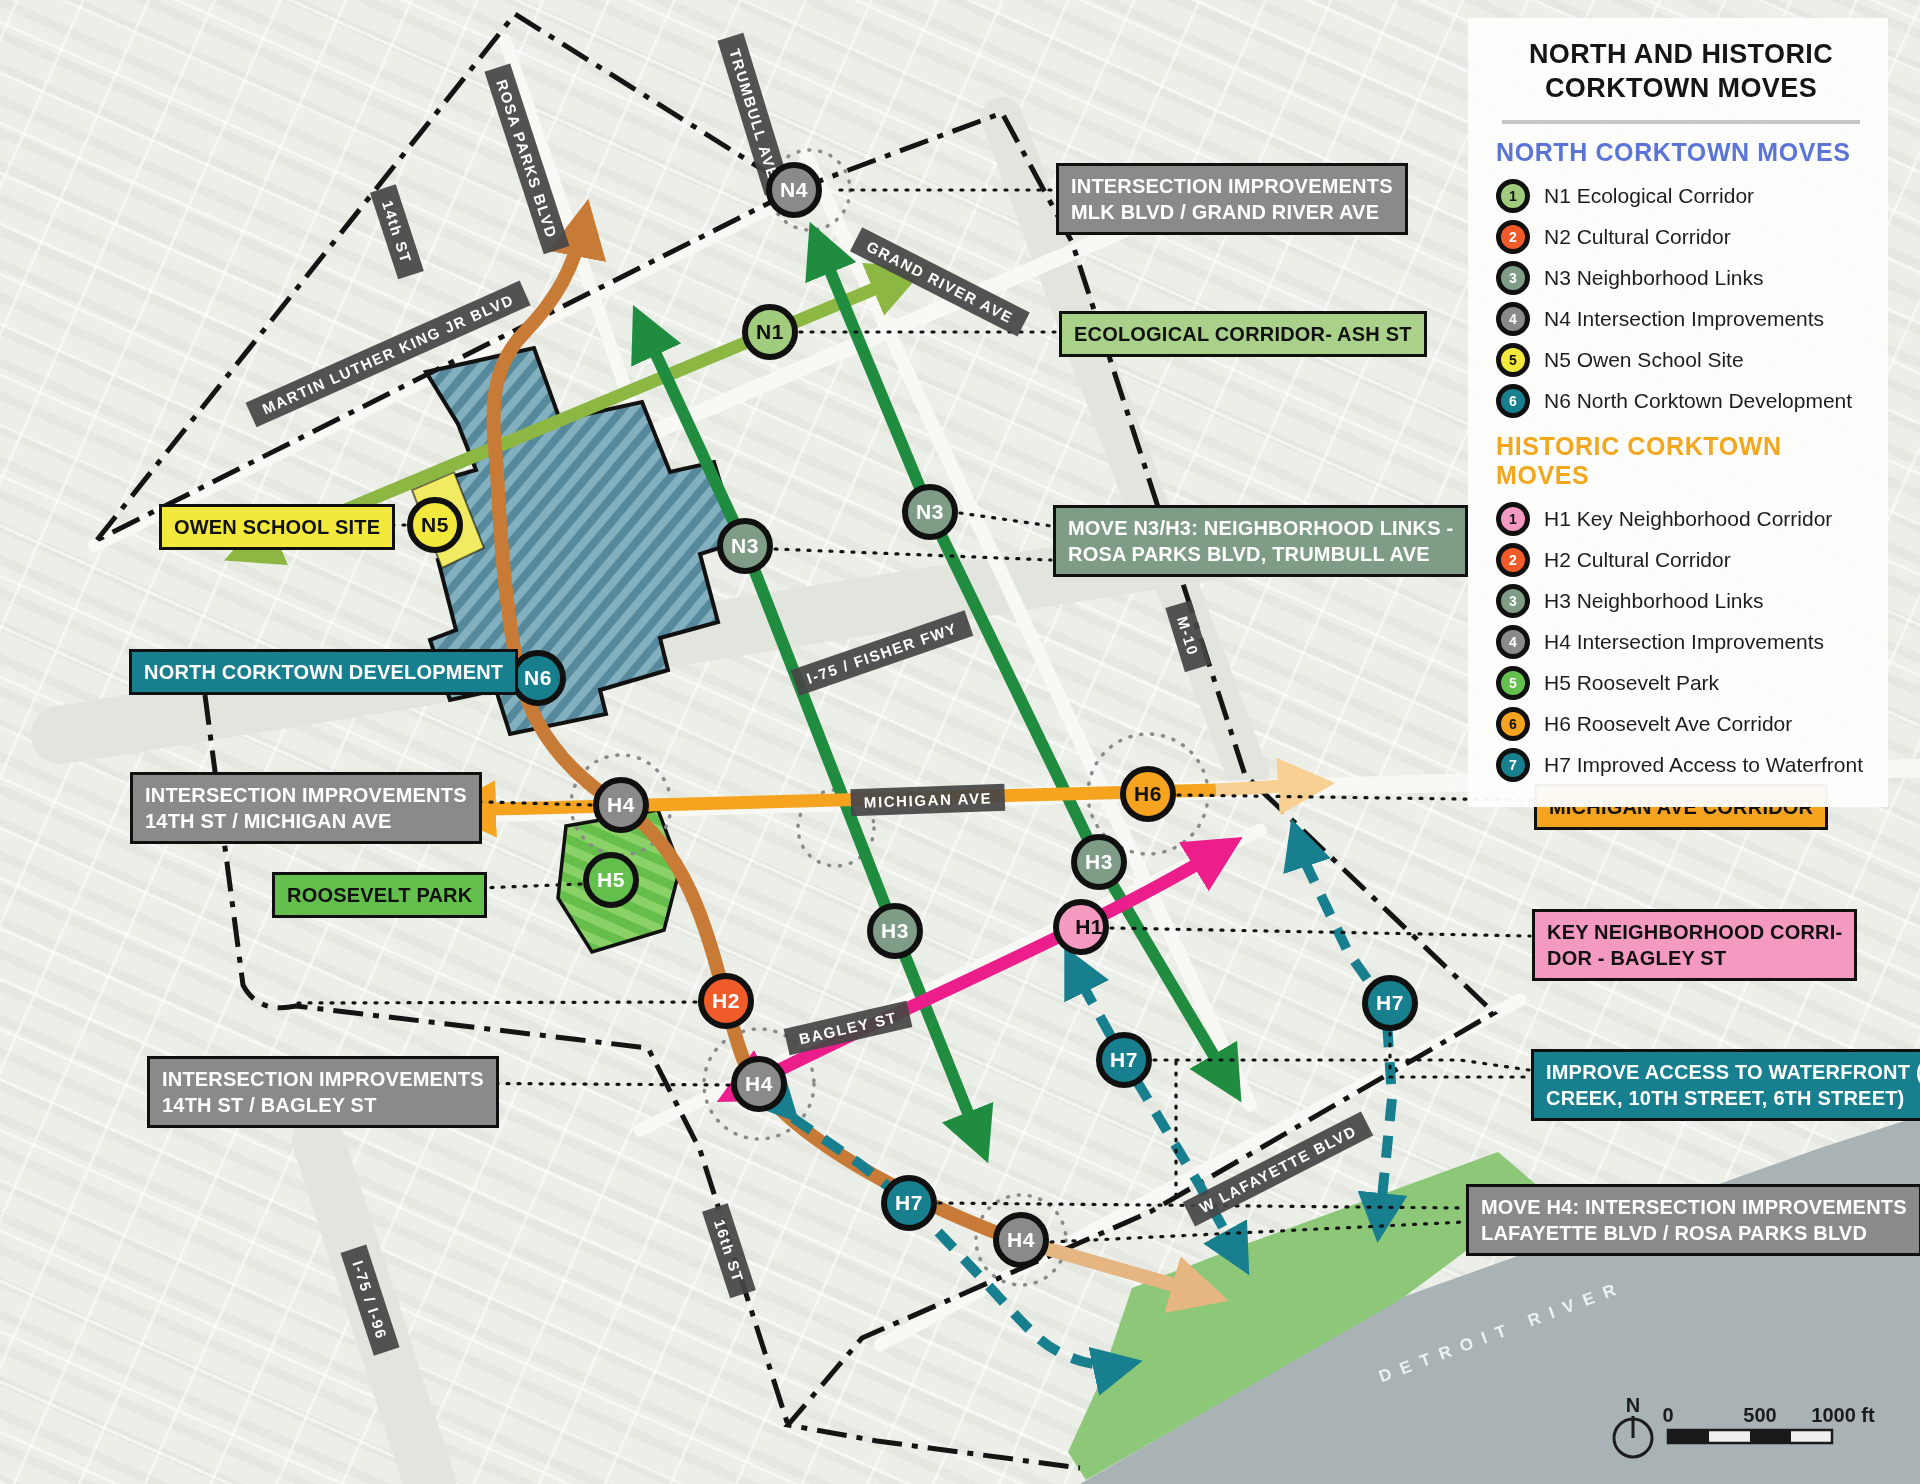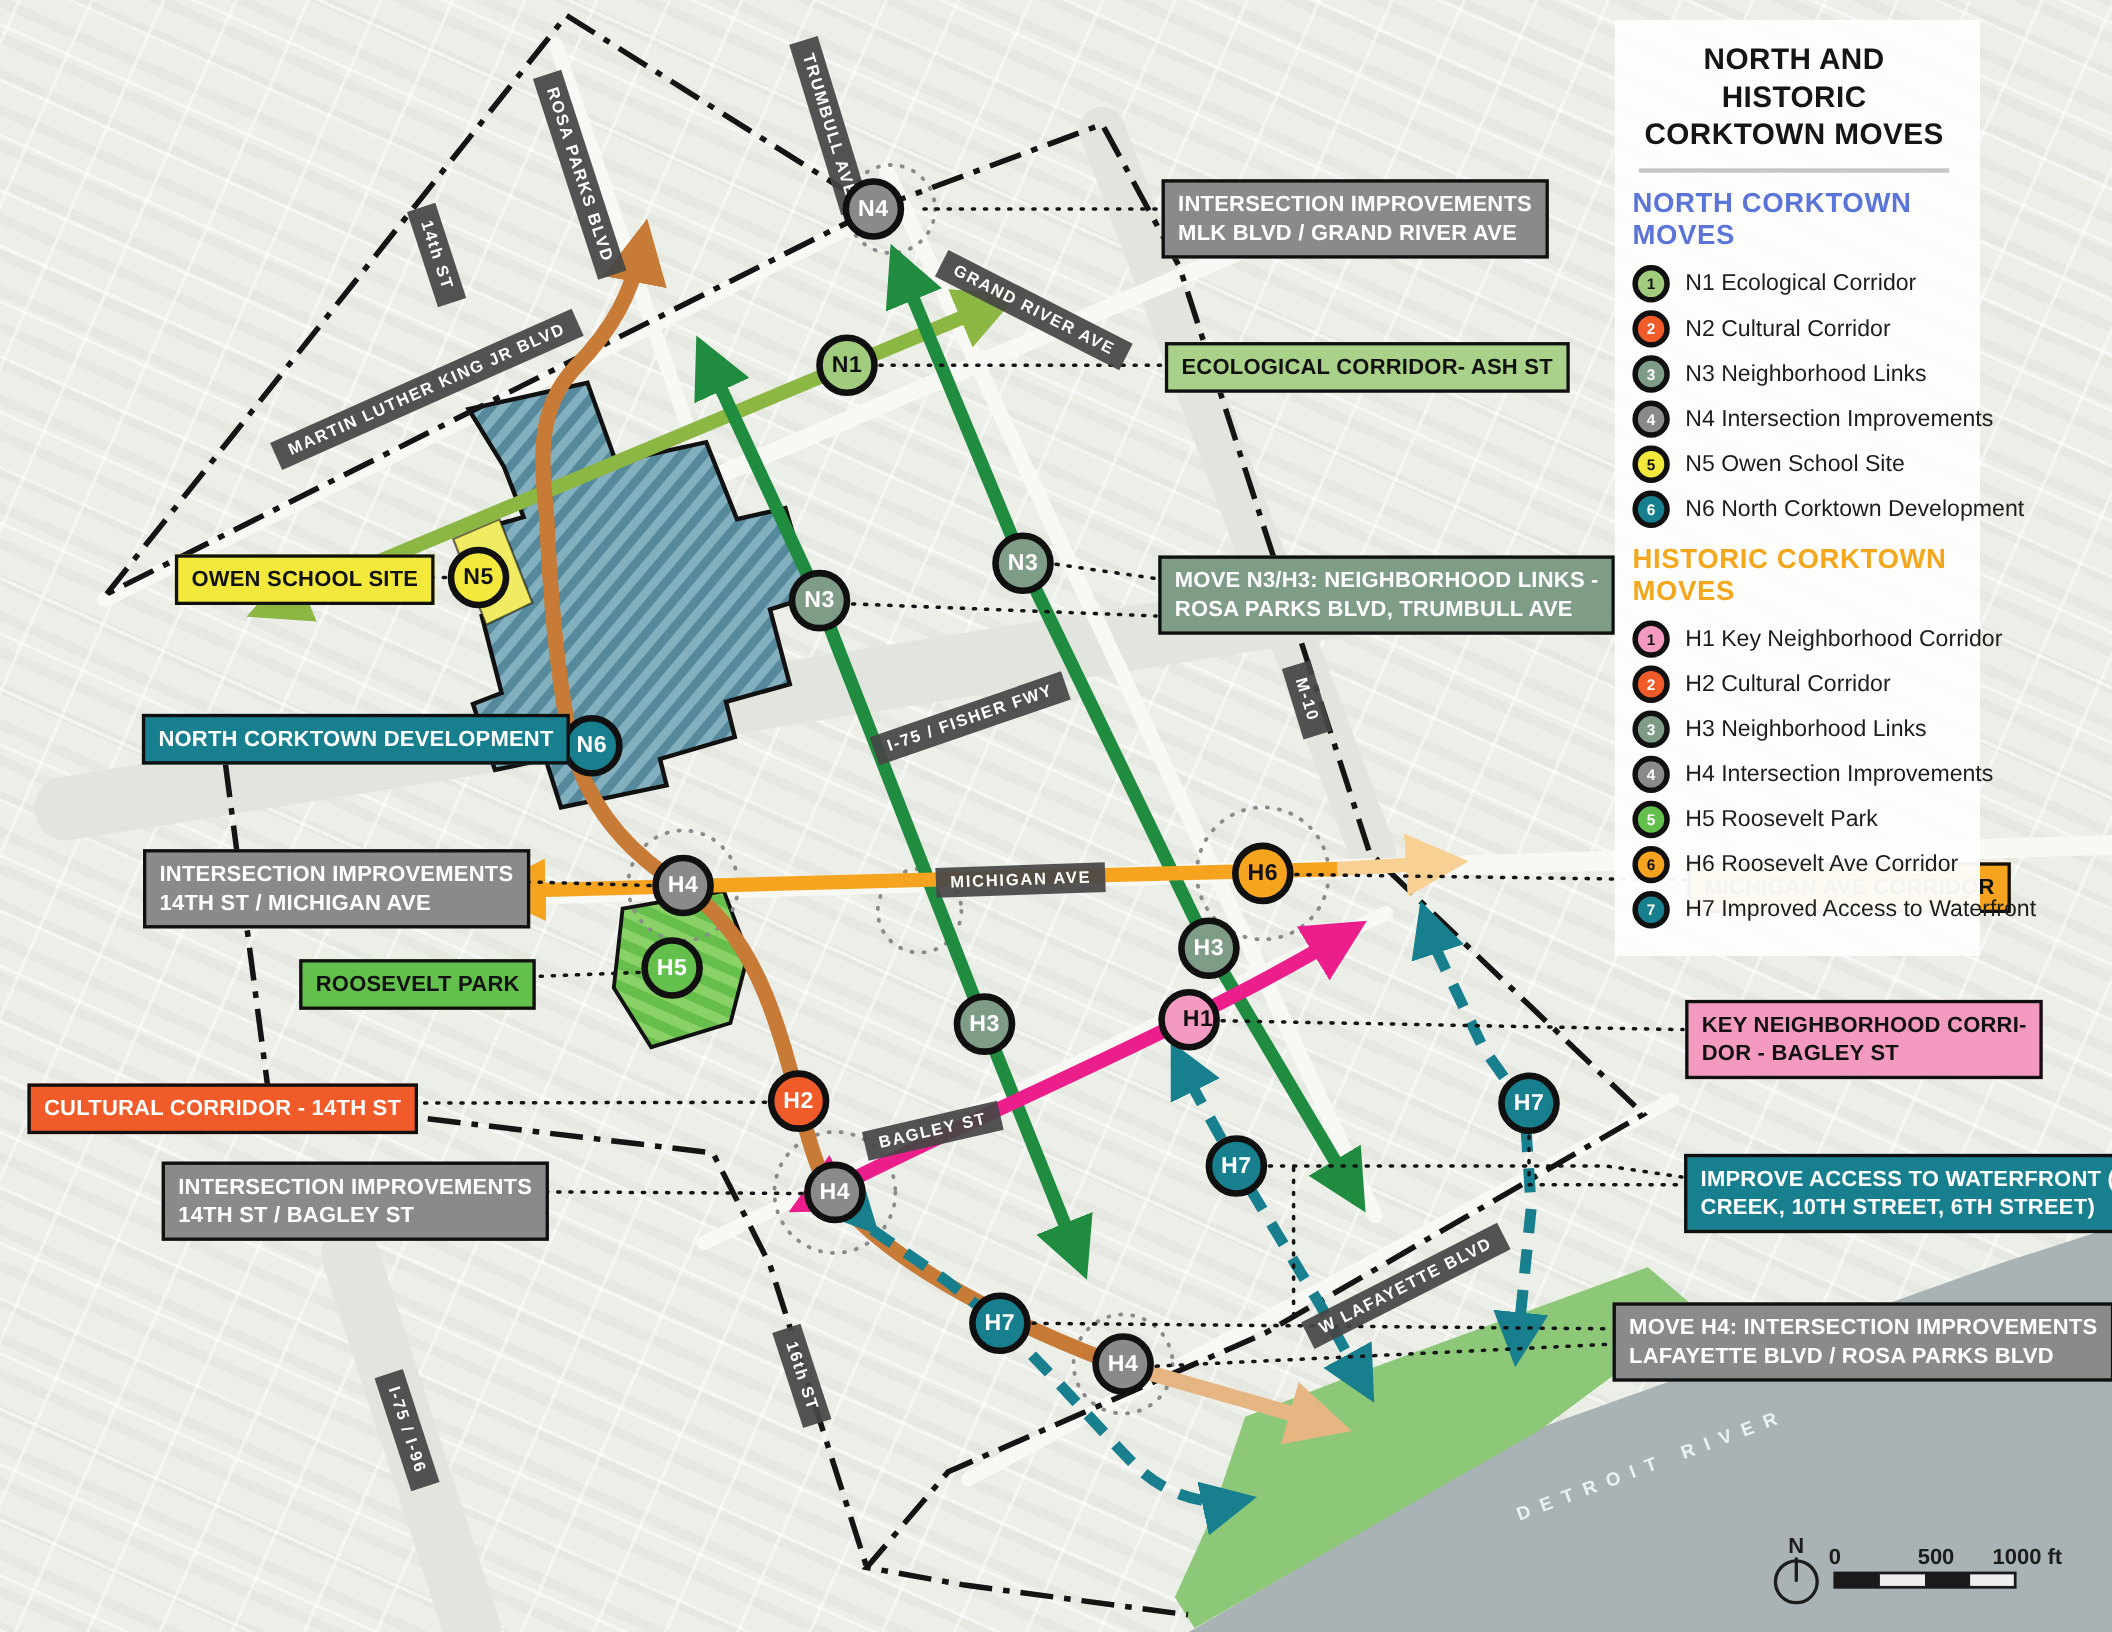--- a/index.html
+++ b/index.html
@@ -30,22 +30,22 @@
     border-radius:50%;box-sizing:border-box;display:flex;align-items:center;justify-content:center;
     font-size:21px;font-weight:bold;transform:translate(-50%,-50%);letter-spacing:.5px;
   }
   
   .callout{
     position:absolute;z-index:5;border:3px solid #101010;padding:7px 12px;
     font-size:20px;font-weight:bold;line-height:1.3;letter-spacing:.2px;white-space:nowrap;
   }
   
   .legend{
-    position:absolute;z-index:6;left:1468px;top:18px;width:332px;box-sizing:border-box;
-    background:rgba(253,253,252,.96);padding:20px 22px 18px 16px;
+    position:absolute;z-index:6;left:1468px;top:18px;width:420px;box-sizing:border-box;
+    background:rgba(253,253,252,.96);padding:20px 22px 18px 28px;
   }
   .legend-title{font-size:27px;font-weight:bold;color:#151515;text-align:center;line-height:1.25;letter-spacing:.4px;}
   .legend-divider{height:4px;background:#c6c6c6;margin:14px 6px 14px 6px;}
   .legend-header{font-size:25px;font-weight:bold;letter-spacing:.6px;margin:6px 0 12px 0;}
   .legend-item{display:flex;align-items:center;margin-bottom:7px;}
   .badge{
     width:34px;height:34px;border:5px solid #101010;border-radius:50%;box-sizing:border-box;
     display:flex;align-items:center;justify-content:center;font-size:14px;font-weight:bold;flex:0 0 34px;
   }
   .legend-item-label{font-size:21px;color:#1d1d1d;margin-left:14px;white-space:nowrap;}
@@ -252,23 +252,20 @@
   <div class="callout" style="left: 129px; top: 649px; background-color: rgb(23, 127, 142); color: rgb(255, 255, 255);">
     <div>NORTH CORKTOWN DEVELOPMENT</div>
   </div>
   <div class="callout" style="left: 130px; top: 772px; background-color: rgb(138, 138, 138); color: rgb(255, 255, 255);">
     <div>INTERSECTION IMPROVEMENTS</div>
       <div>14TH ST / MICHIGAN AVE</div>
   </div>
   <div class="callout" style="left: 272px; top: 872px; background-color: rgb(100, 192, 76); color: rgb(17, 17, 17);">
     <div>ROOSEVELT PARK</div>
   </div>
-  <div class="callout" style="left: 25px; top: 985px; background-color: rgb(241, 90, 41); color: rgb(255, 255, 255);">
-    <div>CULTURAL CORRIDOR - 14TH ST</div>
-  </div>
   <div class="callout" style="left: 147px; top: 1056px; background-color: rgb(138, 138, 138); color: rgb(255, 255, 255);">
     <div>INTERSECTION IMPROVEMENTS</div>
       <div>14TH ST / BAGLEY ST</div>
   </div>
   <div class="callout" style="left: 1534px; top: 784px; background-color: rgb(246, 164, 31); color: rgb(17, 17, 17);">
     <div>MICHIGAN AVE CORRIDOR</div>
   </div>
   <div class="callout" style="left: 1532px; top: 909px; background-color: rgb(244, 154, 193); color: rgb(17, 17, 17);">
     <div>KEY NEIGHBORHOOD CORRI-</div>
       <div>DOR - BAGLEY ST</div>

